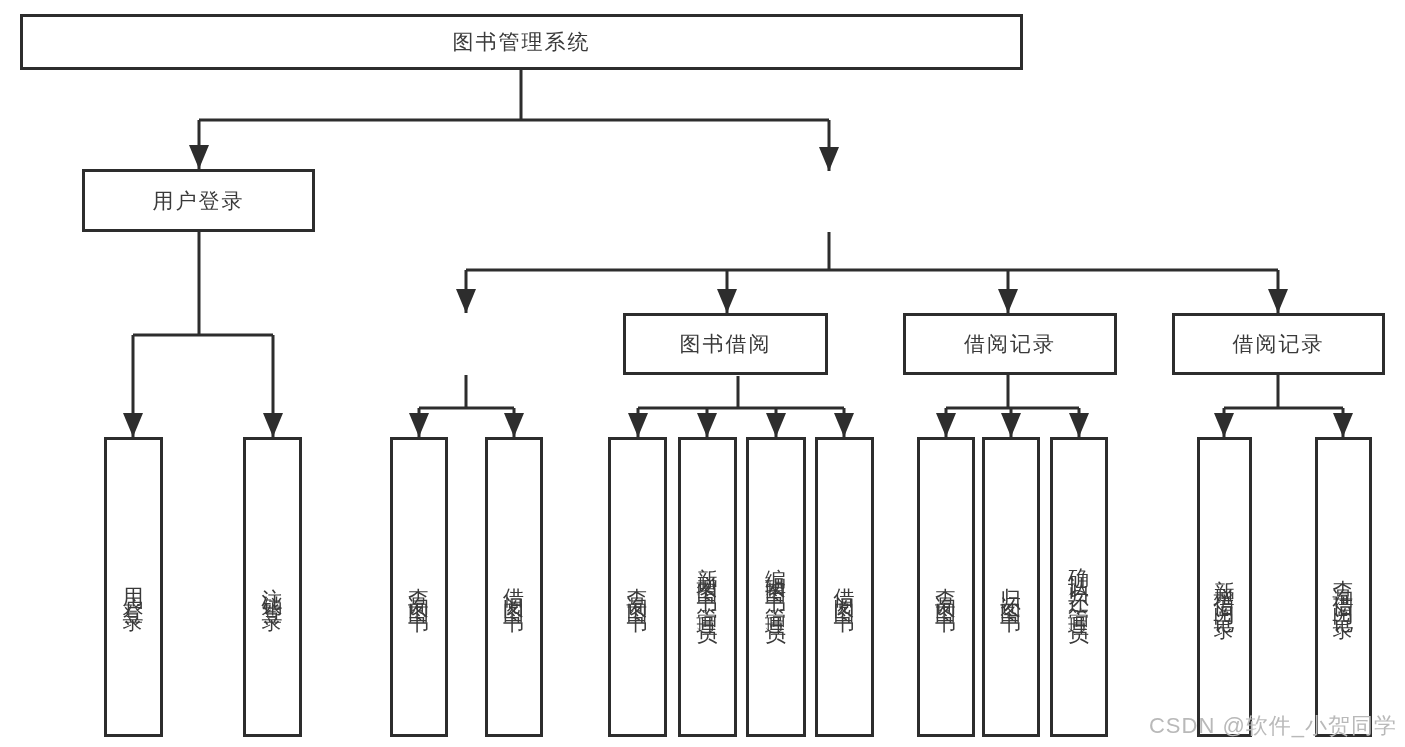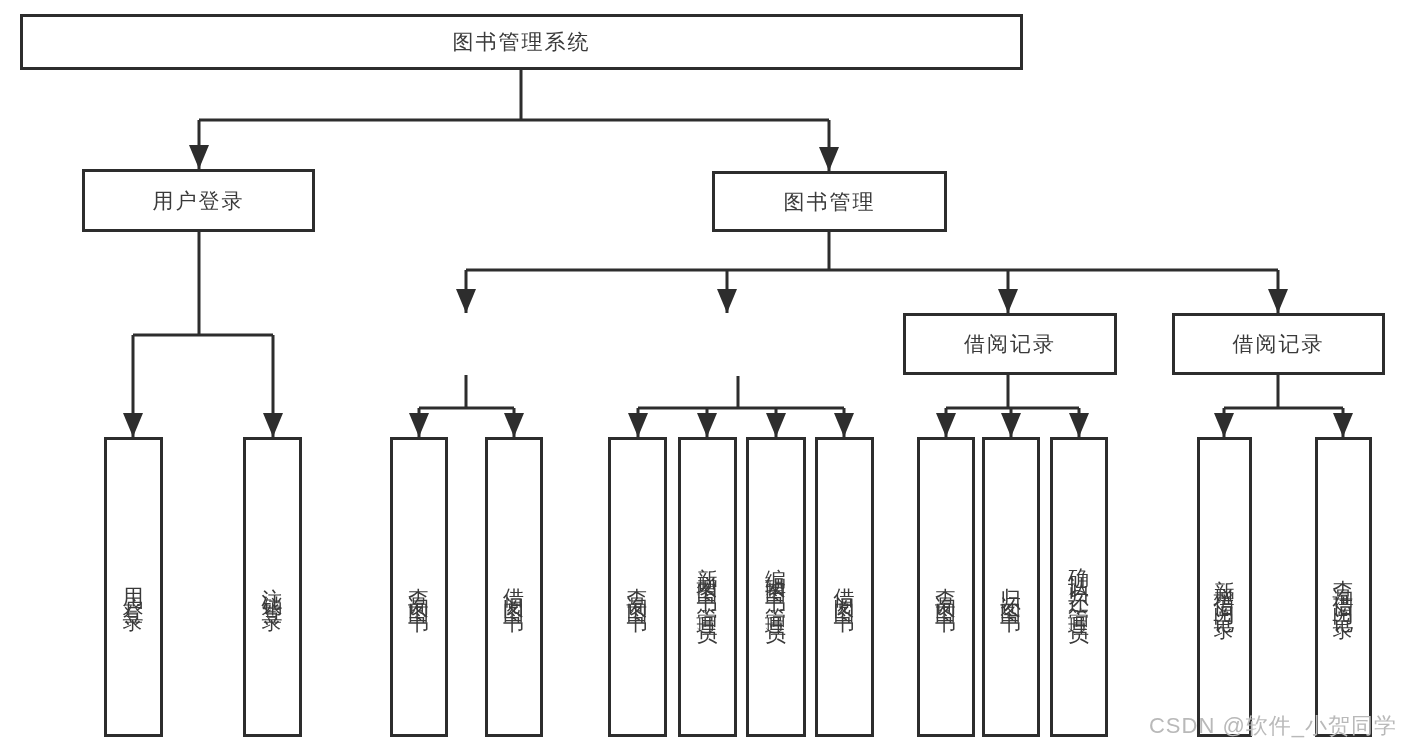--- a/index.html
+++ b/index.html
@@ -96,24 +96,24 @@
     </g>
   </svg>
 
   <div class="node root-box">
     <span>图书管理系统</span>
   </div>
 
   <div class="node l2-user">
     <span>用户登录</span>
   </div>
-  <div class="node l2-book">
-    <span>图书管理</span>
+
+  <div class="node hbox l3-b">
+    <span>图书借阅</span>
   </div>
-
   <div class="node hbox l3-c">
     <span>借阅记录</span>
   </div>
   <div class="node hbox l3-d">
     <span>借阅记录</span>
   </div>
 
   <div class="vbox" style="left:104px;width:59px">
     <span class="vtext">用户登录</span>
   </div>

